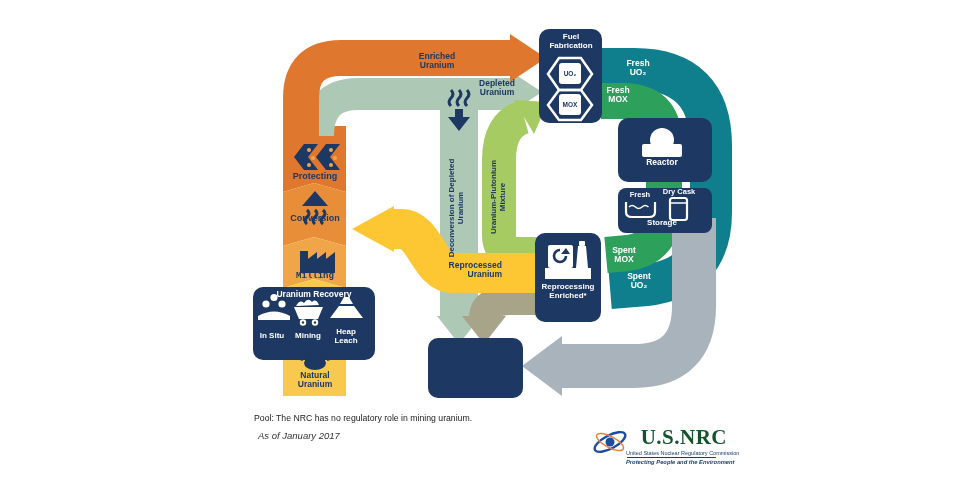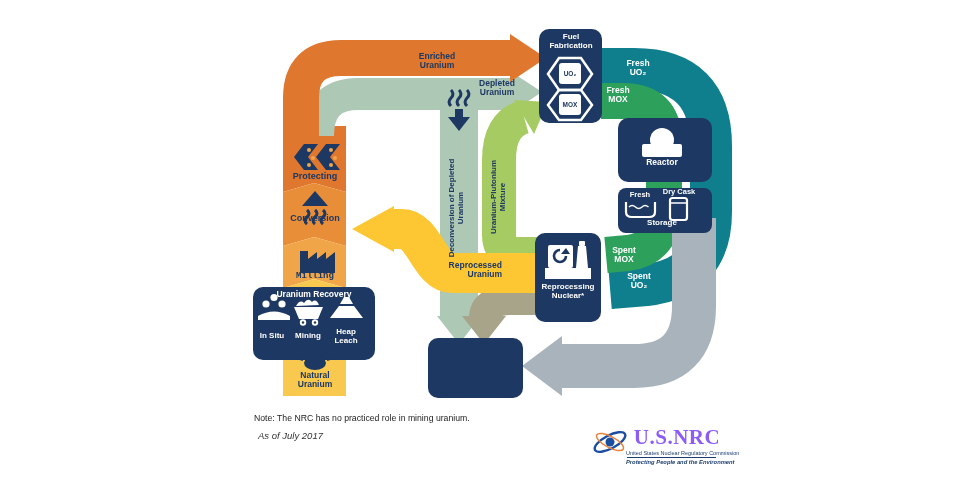--- a/index.html
+++ b/index.html
@@ -6,22 +6,22 @@
   #stage{position:relative;width:960px;height:480px;background:#fff;overflow:hidden;
          font-family:"Liberation Sans",sans-serif;}
   #art{position:absolute;left:0;top:0;}
   .lbl{position:absolute;font-weight:bold;color:#1d3862;text-align:center;
        white-space:pre-line;line-height:1.1;font-size:8.5px;}
   .white{color:#ffffff;}
   .rot{transform:rotate(-90deg);}
   .title{font-size:17.5px;text-align:left;color:#1b3e70;letter-spacing:0.2px;}
   .foot{font-weight:normal;color:#222;text-align:left;white-space:nowrap;font-size:8.7px;}
   .asof{font-weight:normal;font-style:italic;color:#333;text-align:left;font-size:9.5px;}
-  .nrc-name{font-family:"Liberation Serif",serif;font-size:21px;color:#8b5cf6;
-            text-align:center;letter-spacing:0.5px;line-height:1;}
+  .nrc-name{font-family:"Liberation Serif",serif;font-size:21px;color:#14532d;
+            text-align:right;letter-spacing:0.5px;line-height:1;}
   .nrc-cap{font-size:5.5px;font-weight:normal;color:#1b3e70;white-space:nowrap;text-align:center;}
   .nrc-tag{font-size:5.8px;font-style:italic;color:#1b3e70;white-space:nowrap;text-align:center;}
   .tiny{font-size:6.5px;}
   .s8{font-size:8px;}
   .s9{font-size:9px;}
   .s75{font-size:7.5px;}
 </style>
 </head>
 <body>
 
@@ -199,29 +199,29 @@
 <div class="lbl white s8" style="left:540px;top:33px;width:62px;">Fuel
 Fabrication</div>
 <div class="lbl tiny" style="left:548px;top:70px;width:44px;">UO₂</div>
 <div class="lbl tiny" style="left:548px;top:101px;width:44px;">MOX</div>
 
 <div class="lbl white" style="left:622px;top:158px;width:80px;">Reactor</div>
 <div class="lbl white s75" style="left:620px;top:191px;width:40px;">Fresh</div>
 <div class="lbl white s75" style="left:654px;top:188px;width:50px;">Dry Cask</div>
 <div class="lbl white s8" style="left:622px;top:219px;width:80px;">Storage</div>
 <div class="lbl white s8" style="left:536px;top:283px;width:64px;">Reprocessing
-Nuclear*</div>
+Enriched*</div>
 <div class="lbl white s9" style="left:430px;top:362px;width:90px;margin-top:40px;">Disposal</div>
 
 <div class="lbl white" style="left:254px;top:290px;width:120px;">Uranium Recovery</div>
 <div class="lbl white s8" style="left:247px;top:332px;width:50px;">In Situ</div>
 <div class="lbl white s8" style="left:283px;top:332px;width:50px;">Mining</div>
 <div class="lbl white s8" style="left:321px;top:328px;width:50px;">Heap
 Leach</div>
 
-<div class="lbl foot" style="left:254px;top:414px;width:480px;">Note: The NRC has no practiced role in mining uranium.</div>
-<div class="lbl asof" style="left:258px;top:431px;width:150px;">As of July 2017</div>
+<div class="lbl foot" style="left:254px;top:414px;width:480px;">Pool: The NRC has no regulatory role in mining uranium.</div>
+<div class="lbl asof" style="left:258px;top:431px;width:150px;">As of January 2017</div>
 
 <div class="lbl nrc-name" style="left:627px;top:427px;width:100px;">U.S.NRC</div>
 <div class="lbl nrc-cap" style="left:626px;top:450px;width:92px;">United States Nuclear Regulatory Commission</div>
 <div class="lbl nrc-tag" style="left:626px;top:459px;width:92px;">Protecting People and the Environment</div>
 
 </div>
 
 </body></html>

